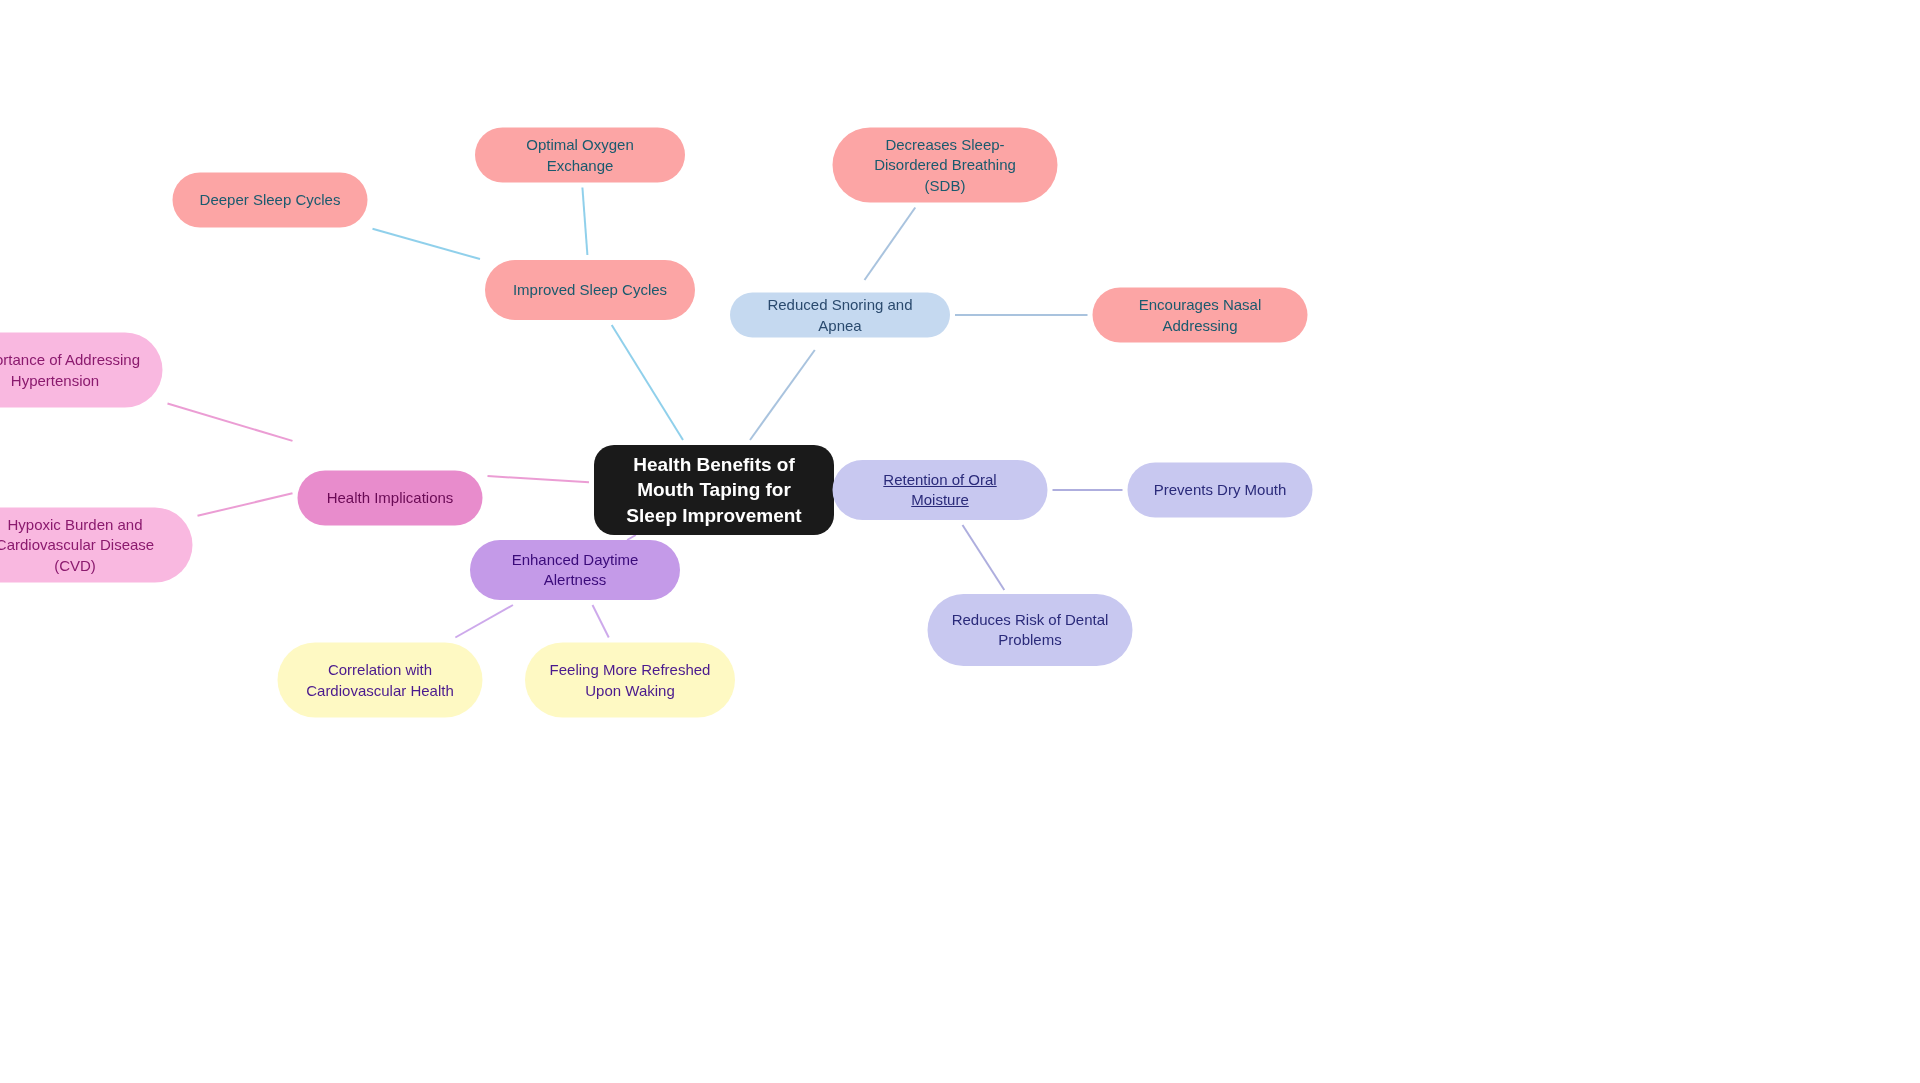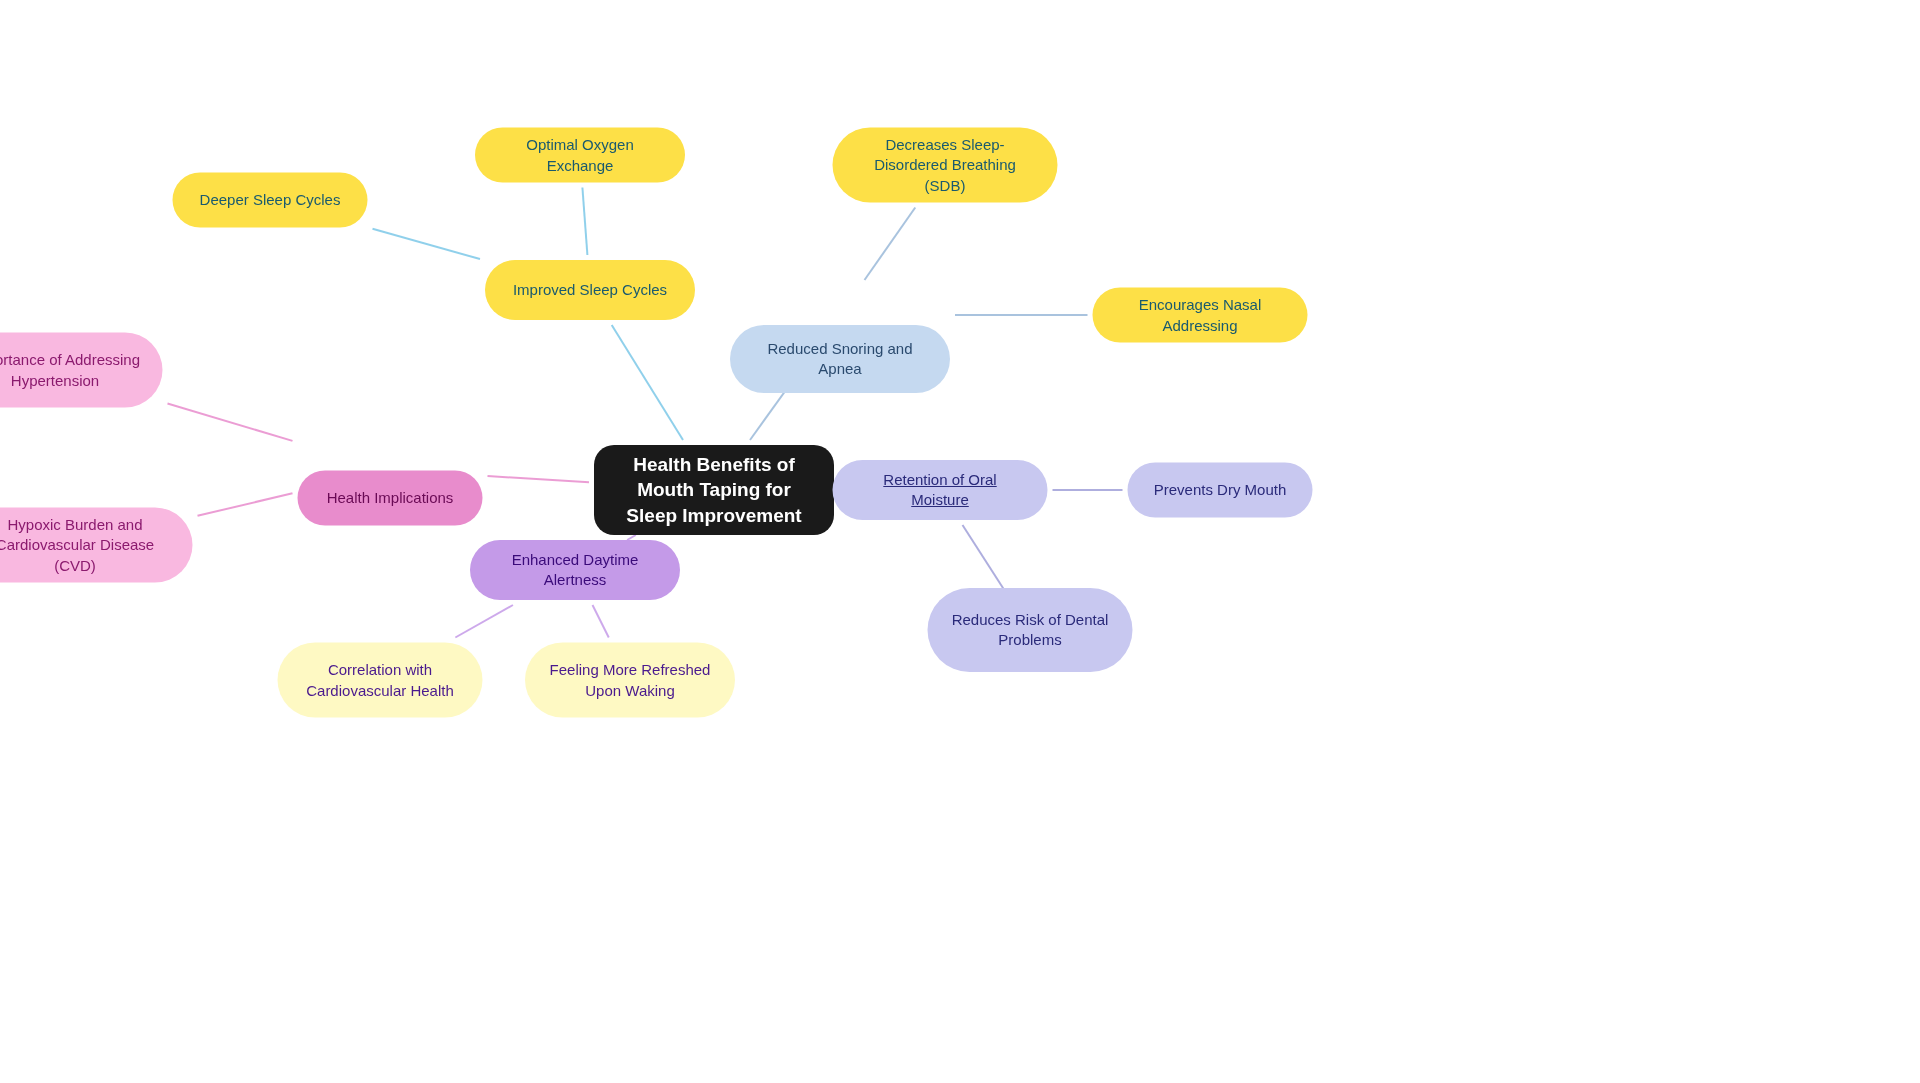--- a/index.html
+++ b/index.html
@@ -40,21 +40,21 @@
     .node-center {
       background: #1a1a1a;
       color: #ffffff;
       font-size: 19px;
       font-weight: 600;
       width: 240px;
       height: 90px;
       border-radius: 20px;
     }
     .node-blue {
-      background: #fde047;
+      background: #fca5a5;
       color: #1a5a6e;
       border: none;
     }
     .node-blue-mid {
       background: #c5d9f0;
       color: #2a4a6e;
     }
     .node-pink {
       background: #f9b8e0;
       color: #8b1a6e;
@@ -104,21 +104,21 @@
 
 <div class="node node-blue" id="node-improved-sleep" style="left: 590px; top: 290px; width: 210px; height: 60px; transform: translate(-50%, -50%);">
       <span>Improved Sleep Cycles</span>
     </div>
     <div class="node node-blue" id="node-optimal-oxygen" style="left: 580px; top: 155px; width: 210px; height: 55px; transform: translate(-50%, -50%);">
       <span>Optimal Oxygen Exchange</span>
     </div>
     <div class="node node-blue" id="node-deeper-sleep" style="left: 270px; top: 200px; width: 195px; height: 55px; transform: translate(-50%, -50%);">
       <span>Deeper Sleep Cycles</span>
     </div>
-    <div class="node node-blue-mid" id="node-reduced-snoring" style="left: 840px; top: 315px; width: 220px; height: 68px; transform: translate(-50%, -50%); margin-top: 44px;">
+    <div class="node node-blue-mid" id="node-reduced-snoring" style="left: 840px; top: 315px; width: 220px; height: 45px; transform: translate(-50%, -50%);">
       <span>Reduced Snoring and Apnea</span>
     </div>
     <div class="node node-blue" id="node-decreases-sdb" style="left: 945px; top: 165px; width: 225px; height: 75px; transform: translate(-50%, -50%);">
       <span>Decreases Sleep-Disordered Breathing (SDB)</span>
     </div>
     <div class="node node-blue" id="node-encourages-nasal" style="left: 1200px; top: 315px; width: 215px; height: 55px; transform: translate(-50%, -50%);">
       <span>Encourages Nasal Addressing</span>
     </div>
     <div class="node node-pink-mid" id="node-health-implications" style="left: 390px; top: 470px; width: 185px; height: 55px; transform: translate(-50%, -50%); margin-top: 28px;">
       <span>Health Implications</span>
@@ -128,21 +128,21 @@
     </div>
     <div class="node node-pink" id="node-hypoxic-burden" style="left: 75px; top: 545px; width: 235px; height: 75px; transform: translate(-50%, -50%);">
       <span>Hypoxic Burden and Cardiovascular Disease (CVD)</span>
     </div>
     <div class="node node-lavender" id="node-retention-oral" style="left: 940px; top: 490px; width: 215px; height: 60px; transform: translate(-50%, -50%); text-decoration: underline;">
       <span>Retention of Oral Moisture</span>
     </div>
     <div class="node node-lavender" id="node-prevents-dry" style="left: 1220px; top: 490px; width: 185px; height: 55px; transform: translate(-50%, -50%);">
       <span>Prevents Dry Mouth</span>
     </div>
-    <div class="node node-lavender" id="node-reduces-dental" style="left: 1030px; top: 630px; width: 205px; height: 84px; transform: translate(-50%, -50%);">
+    <div class="node node-lavender" id="node-reduces-dental" style="left: 1030px; top: 630px; width: 205px; height: 72px; transform: translate(-50%, -50%);">
       <span>Reduces Risk of Dental Problems</span>
     </div>
     <div class="node node-purple-mid" id="node-enhanced-daytime" style="left: 575px; top: 570px; width: 210px; height: 60px; transform: translate(-50%, -50%);">
       <span>Enhanced Daytime Alertness</span>
     </div>
     <div class="node node-purple" id="node-correlation-cardio" style="left: 380px; top: 680px; width: 205px; height: 75px; transform: translate(-50%, -50%);">
       <span>Correlation with Cardiovascular Health</span>
     </div>
     <div class="node node-purple" id="node-feeling-refreshed" style="left: 630px; top: 680px; width: 210px; height: 75px; transform: translate(-50%, -50%);">
       <span>Feeling More Refreshed Upon Waking</span>

